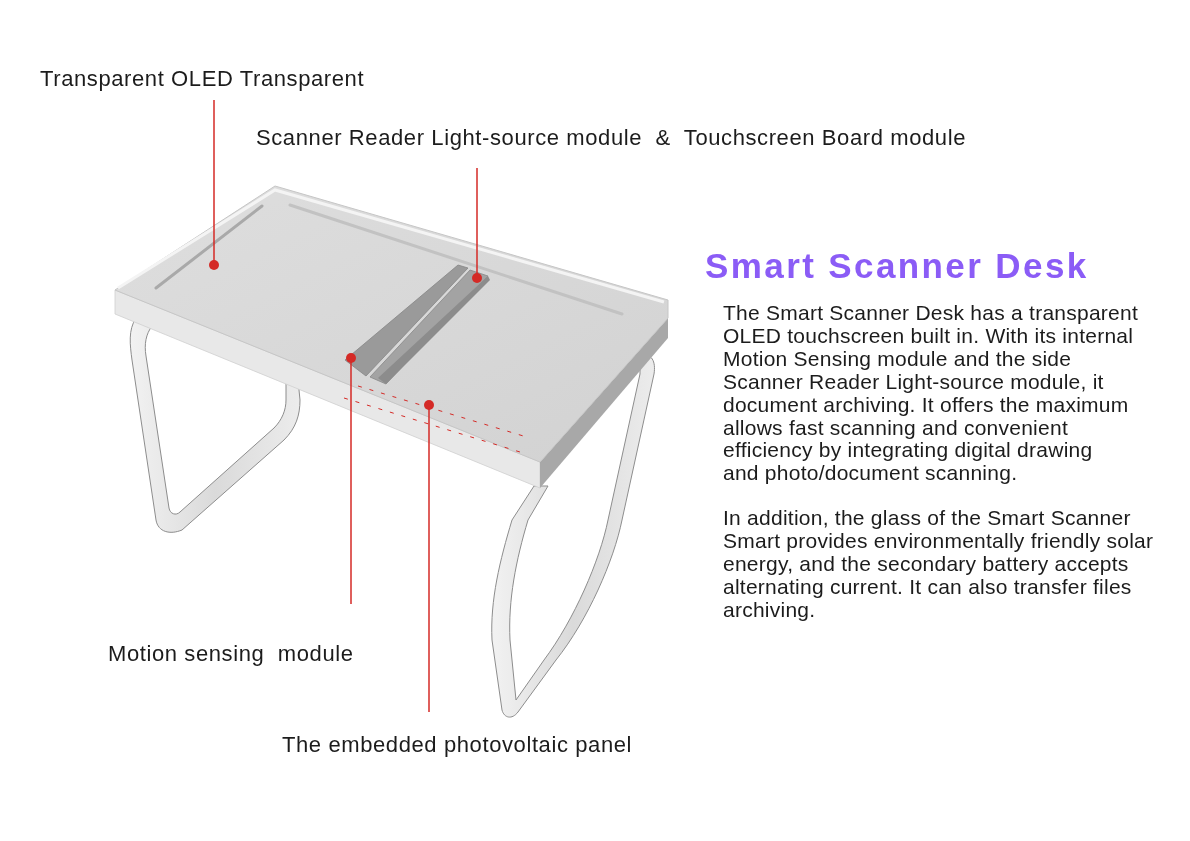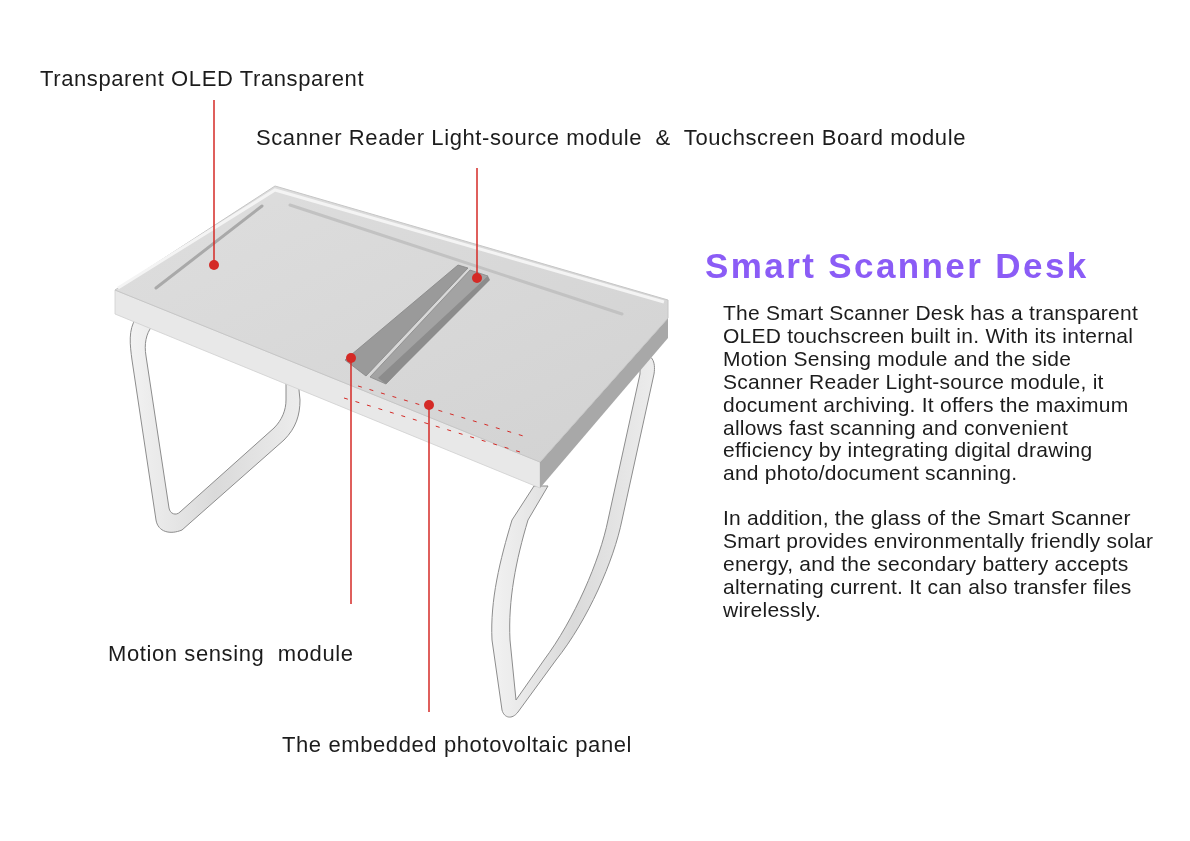--- a/index.html
+++ b/index.html
@@ -101,14 +101,14 @@
   <span class="line">document archiving. It offers the maximum</span>
   <span class="line">allows fast scanning and convenient</span>
   <span class="line">efficiency by integrating digital drawing</span>
   <span class="line">and photo/document scanning.</span>
 </div>
 <div class="desc" id="desc-2">
   <span class="line">In addition, the glass of the Smart Scanner</span>
   <span class="line">Smart provides environmentally friendly solar</span>
   <span class="line">energy, and the secondary battery accepts</span>
   <span class="line">alternating current. It can also transfer files</span>
-  <span class="line">wirelessly.</span>
+  <span class="line">archiving.</span>
 </div>
 
 </body></html>

